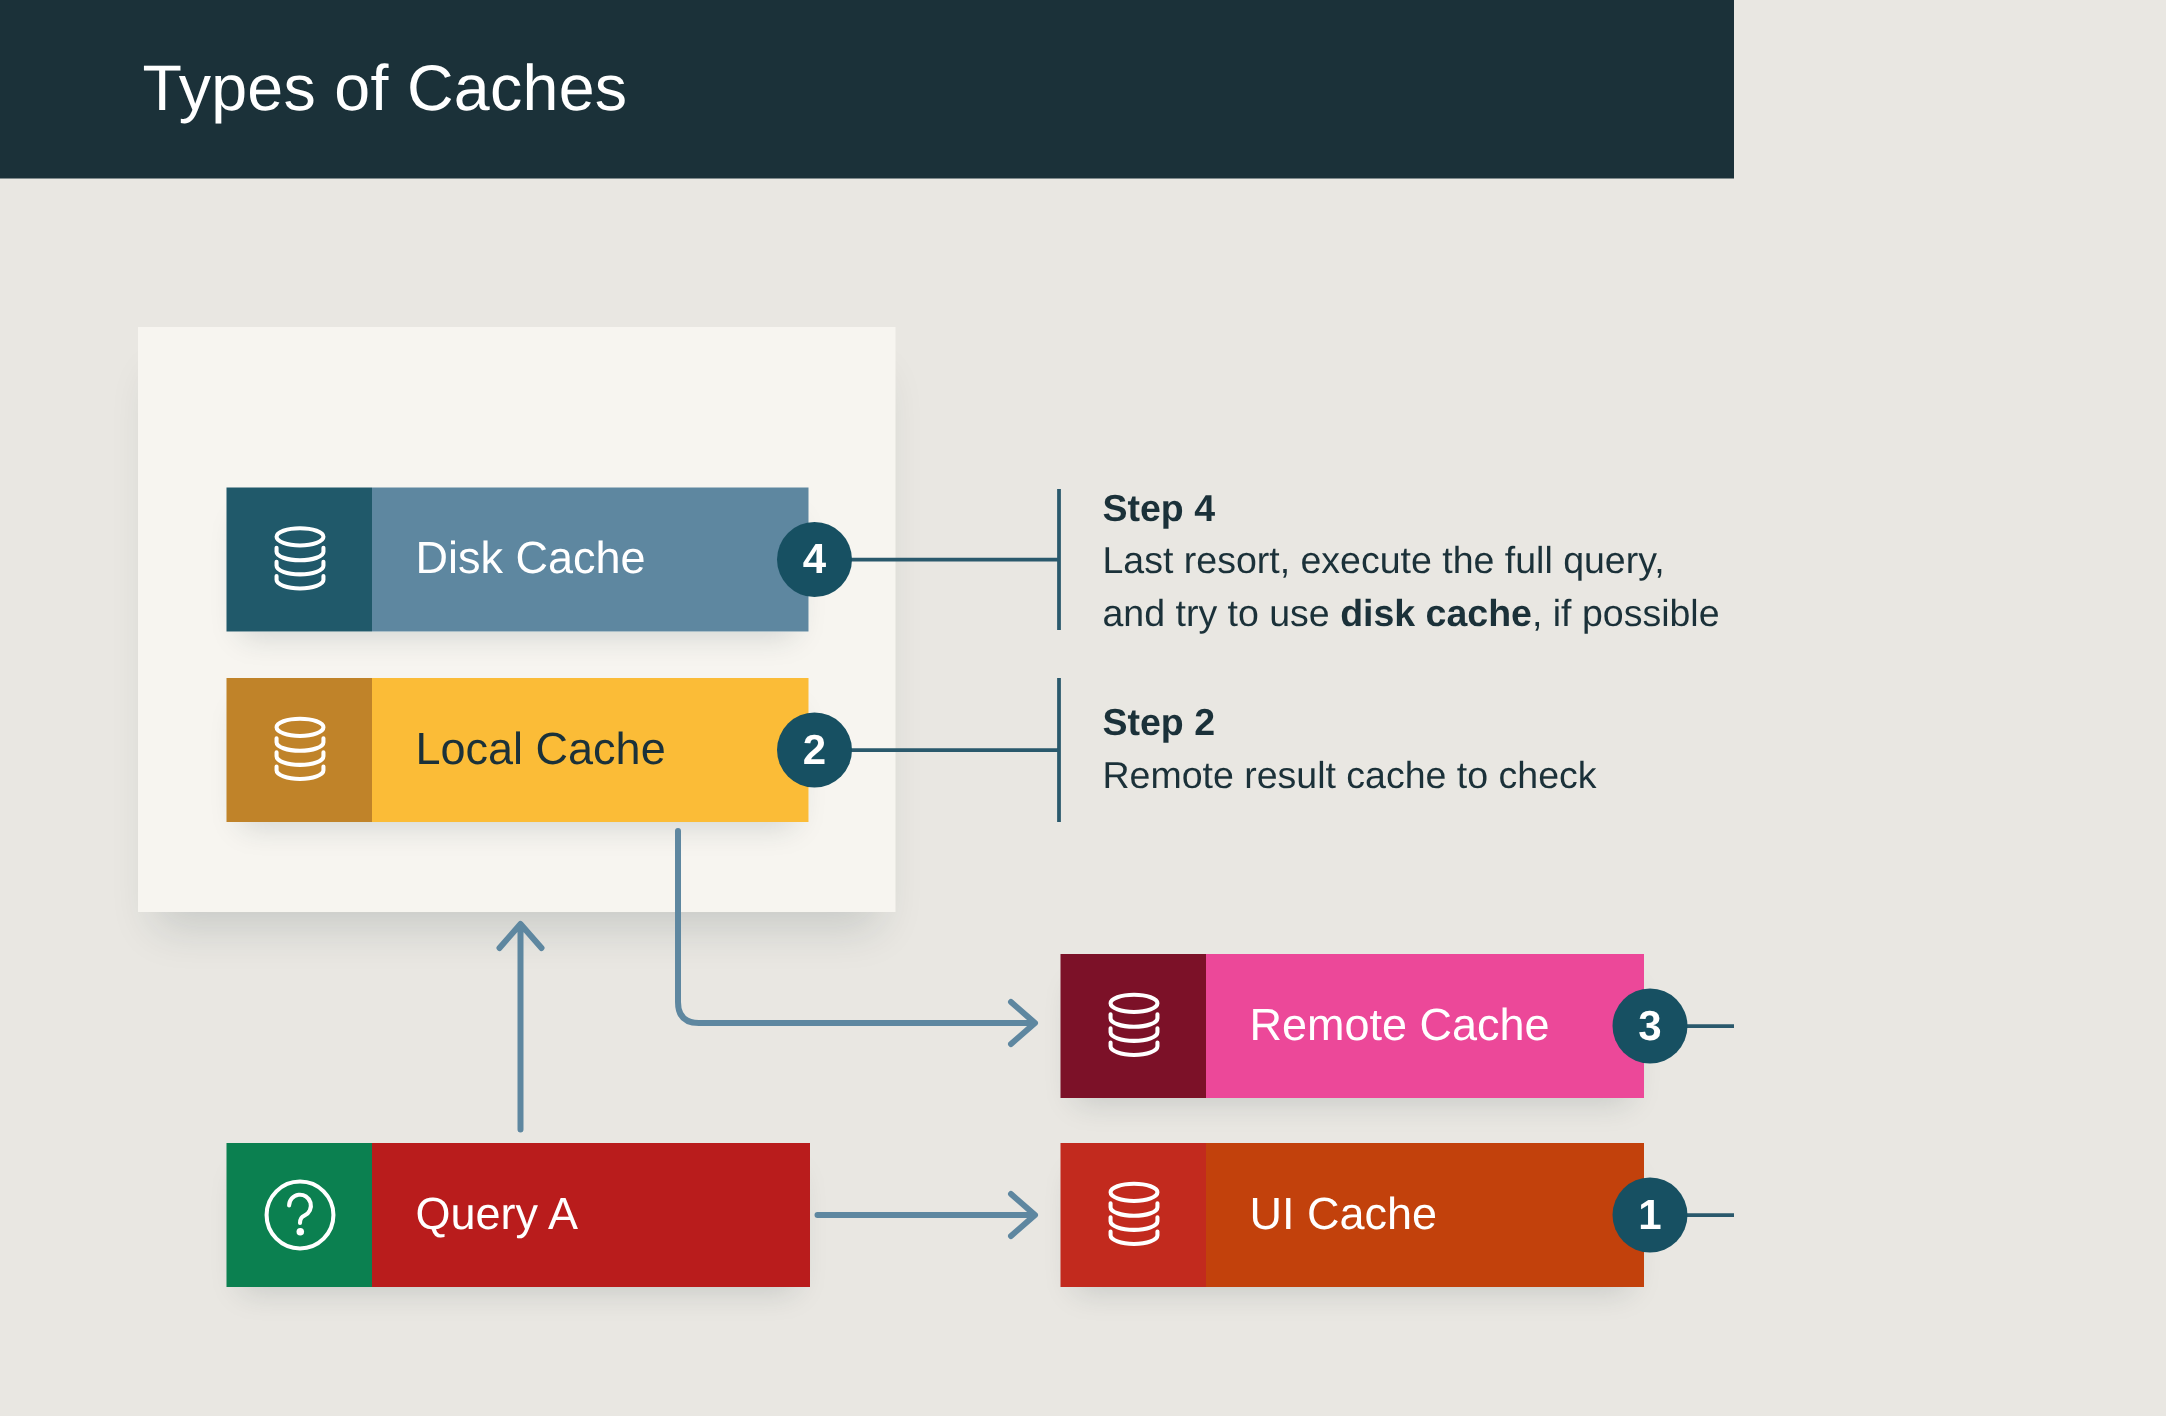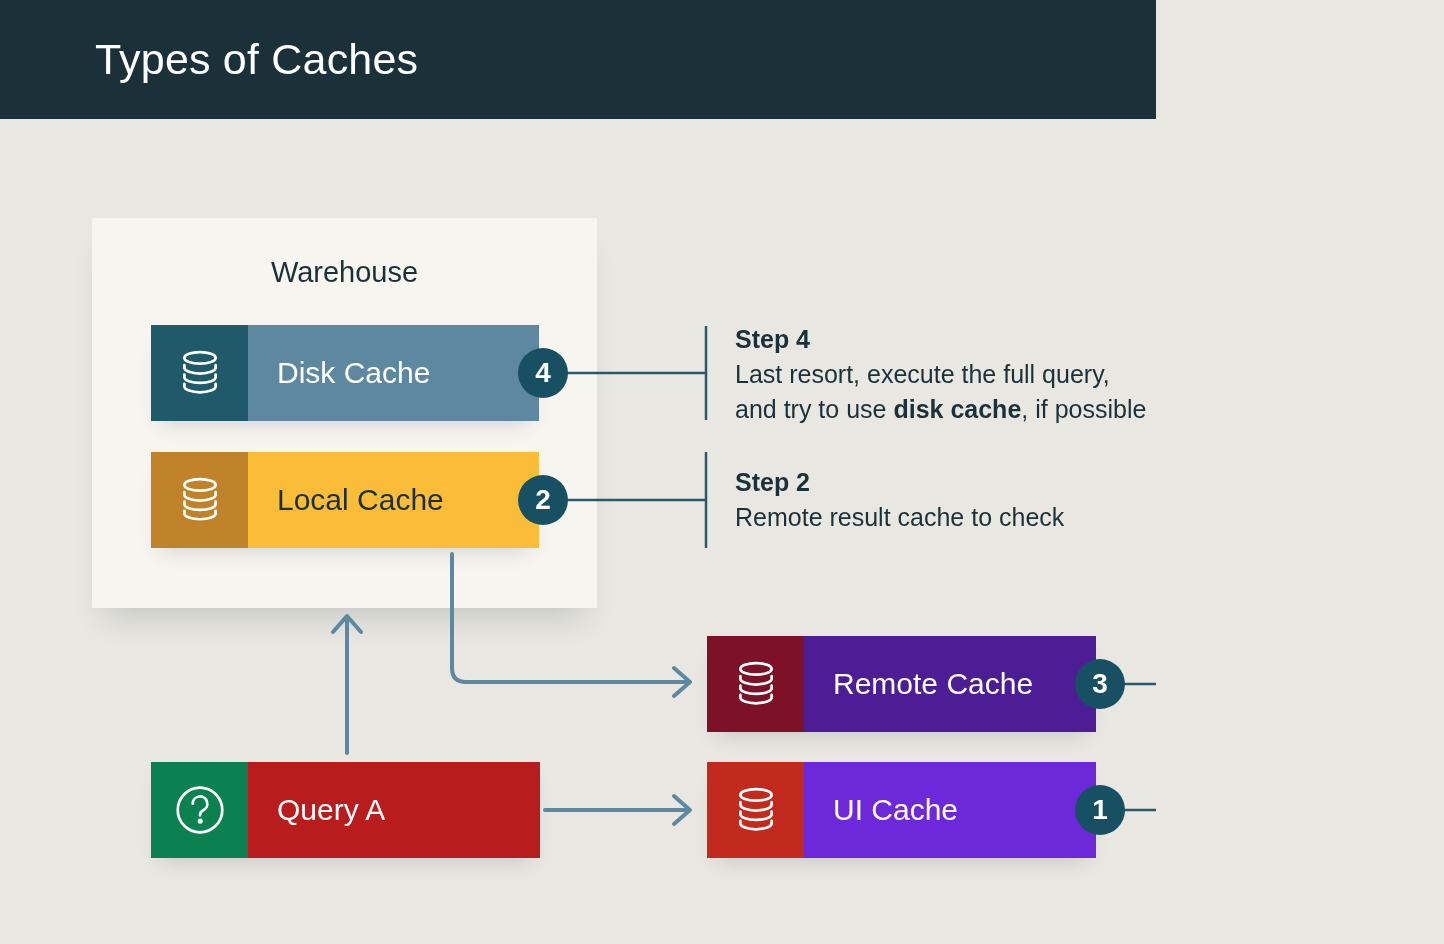--- a/index.html
+++ b/index.html
@@ -51,26 +51,26 @@
   .bar-disk  .body{background:#5e87a0;}
   .bar-disk  .label{color:#ffffff;}
 
   .bar-local {left:151px;top:452px;width:388px;}
   .bar-local .icon-cell{background:#c08329;}
   .bar-local .body{background:#fbbc37;}
   .bar-local .label{color:#1b3139;}
 
   .bar-remote{left:707px;top:636px;width:389px;}
   .bar-remote .icon-cell{background:#7c1128;}
-  .bar-remote .body{background:#4c1d95;}
+  .bar-remote .body{background:#ec4899;}
   .bar-remote .label{color:#ffffff;}
 
   .bar-ui    {left:707px;top:762px;width:389px;}
   .bar-ui    .icon-cell{background:#c22a1e;}
-  .bar-ui    .body{background:#6d28d9;}
+  .bar-ui    .body{background:#c2410c;}
   .bar-ui    .label{color:#ffffff;}
 
   .bar-query {left:151px;top:762px;width:389px;}
   .bar-query .icon-cell{background:#0b8050;}
   .bar-query .body{background:#b91c1c;}
   .bar-query .label{color:#ffffff;}
 
   
   .badge{
     position:absolute;width:50px;height:50px;border-radius:50%;
@@ -108,21 +108,20 @@
 </head>
 <body>
 
 <div class="page">
 
   <div class="header">
     <h1>Types of Caches</h1>
   </div>
 
   <div class="warehouse"></div>
-  <div class="warehouse-label">Warehouse</div>
 
   <svg class="overlay" viewBox="0 0 1444 944">
     <path class="arrow" d="M347 753 L347 618 M333 632 L347 616 L361 632"></path>
     <path class="arrow" d="M452 554 L452 668 Q452 682 466 682 L688 682 M674 668 L690 682 L674 696"></path>
     <path class="arrow" d="M545 810 L688 810 M674 796 L690 810 L674 824"></path>
     <path class="conn" d="M566 373 L706 373 M706 326 L706 420"></path>
     <path class="conn" d="M566 500 L706 500 M706 452 L706 548"></path>
     <path class="conn" d="M1123 684 L1166 684 M1166 634 L1166 730"></path>
     <path class="conn" d="M1123 810 L1166 810 M1166 762 L1166 858"></path>
   </svg>

